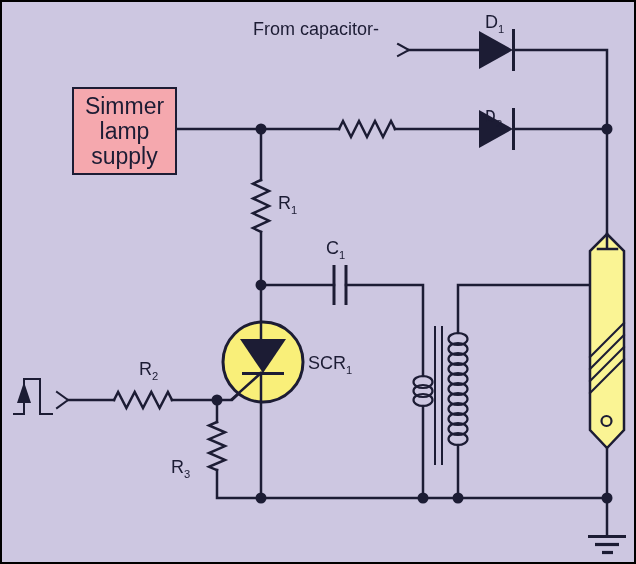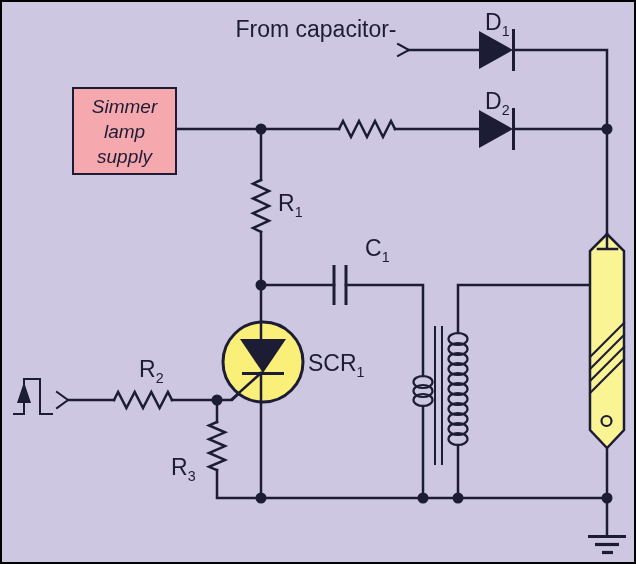--- a/index.html
+++ b/index.html
@@ -18,33 +18,33 @@
   .thin{stroke-width:2;}
   .dot{fill:var(--line,#1C1C34);stroke:none;}
   .dark{fill:var(--line,#1C1C34);stroke:none;}
   .plate{stroke:var(--line,#1C1C34);stroke-width:3;fill:none;stroke-linecap:butt;}
   .gnd{stroke:var(--line,#1C1C34);stroke-width:3.2;fill:none;stroke-linecap:butt;}
   .scr-body{fill:var(--scr-fill,#F9EF79);stroke:var(--line,#1C1C34);stroke-width:3;}
   .lamp-body{fill:var(--lamp-fill,#FAF494);stroke:var(--line,#1C1C34);stroke-width:2.5;stroke-linejoin:miter;}
   .coil{fill:none;stroke:var(--line,#1C1C34);stroke-width:2.2;}
   .lbl{
     position:absolute;
-    font-size:23px;line-height:22px;
+    font-size:18px;line-height:22px;
     white-space:nowrap;
     color:var(--line,#1C1C34);
   }
   .lbl sub{font-size:0.62em;line-height:0;}
   .center{text-align:center;white-space:normal;}
   #simmer-box{
     position:absolute;left:70px;top:85px;width:105px;height:88px;
     box-sizing:border-box;
     background:var(--simmer-fill,#F5A8AE);
     border:2.5px solid var(--line,#1C1C34);
     display:flex;flex-direction:column;justify-content:center;
-    text-align:center;font-size:19px;line-height:25px;font-style:italic;
+    text-align:center;font-size:23px;line-height:25px;
   }
 </style>
 </head>
 <body>
 
 <div id="stage">
 
   <svg width="636" height="564" viewBox="0 0 636 564">
 
     <g>
@@ -177,29 +177,29 @@
   </div>
 
   <div class="lbl center" style="left:224px;top:16px;width:180px;">
     <span>From capacitor-</span><br>
   </div>
 
   <div class="lbl" style="left:483px;top:9px;">
     <span>D</span><sub>1</sub>
   </div>
 
-  <div class="lbl" style="left:483px;top:88px;">
+  <div class="lbl" style="left:483px;top:104px;font-family:Liberation Mono, monospace;">
     <span>D</span><sub>2</sub>
   </div>
 
   <div class="lbl" style="left:276px;top:190px;">
     <span>R</span><sub>1</sub>
   </div>
 
-  <div class="lbl" style="left:324px;top:235px;margin-left:39px;">
+  <div class="lbl" style="left:324px;top:235px;">
     <span>C</span><sub>1</sub>
   </div>
 
   <div class="lbl center" style="left:374px;top:236px;width:148px;line-height:21px;">
     <br>
   </div>
 
   <div class="lbl" style="left:306px;top:350px;">
     <span>SCR</span><sub>1</sub>
   </div>

